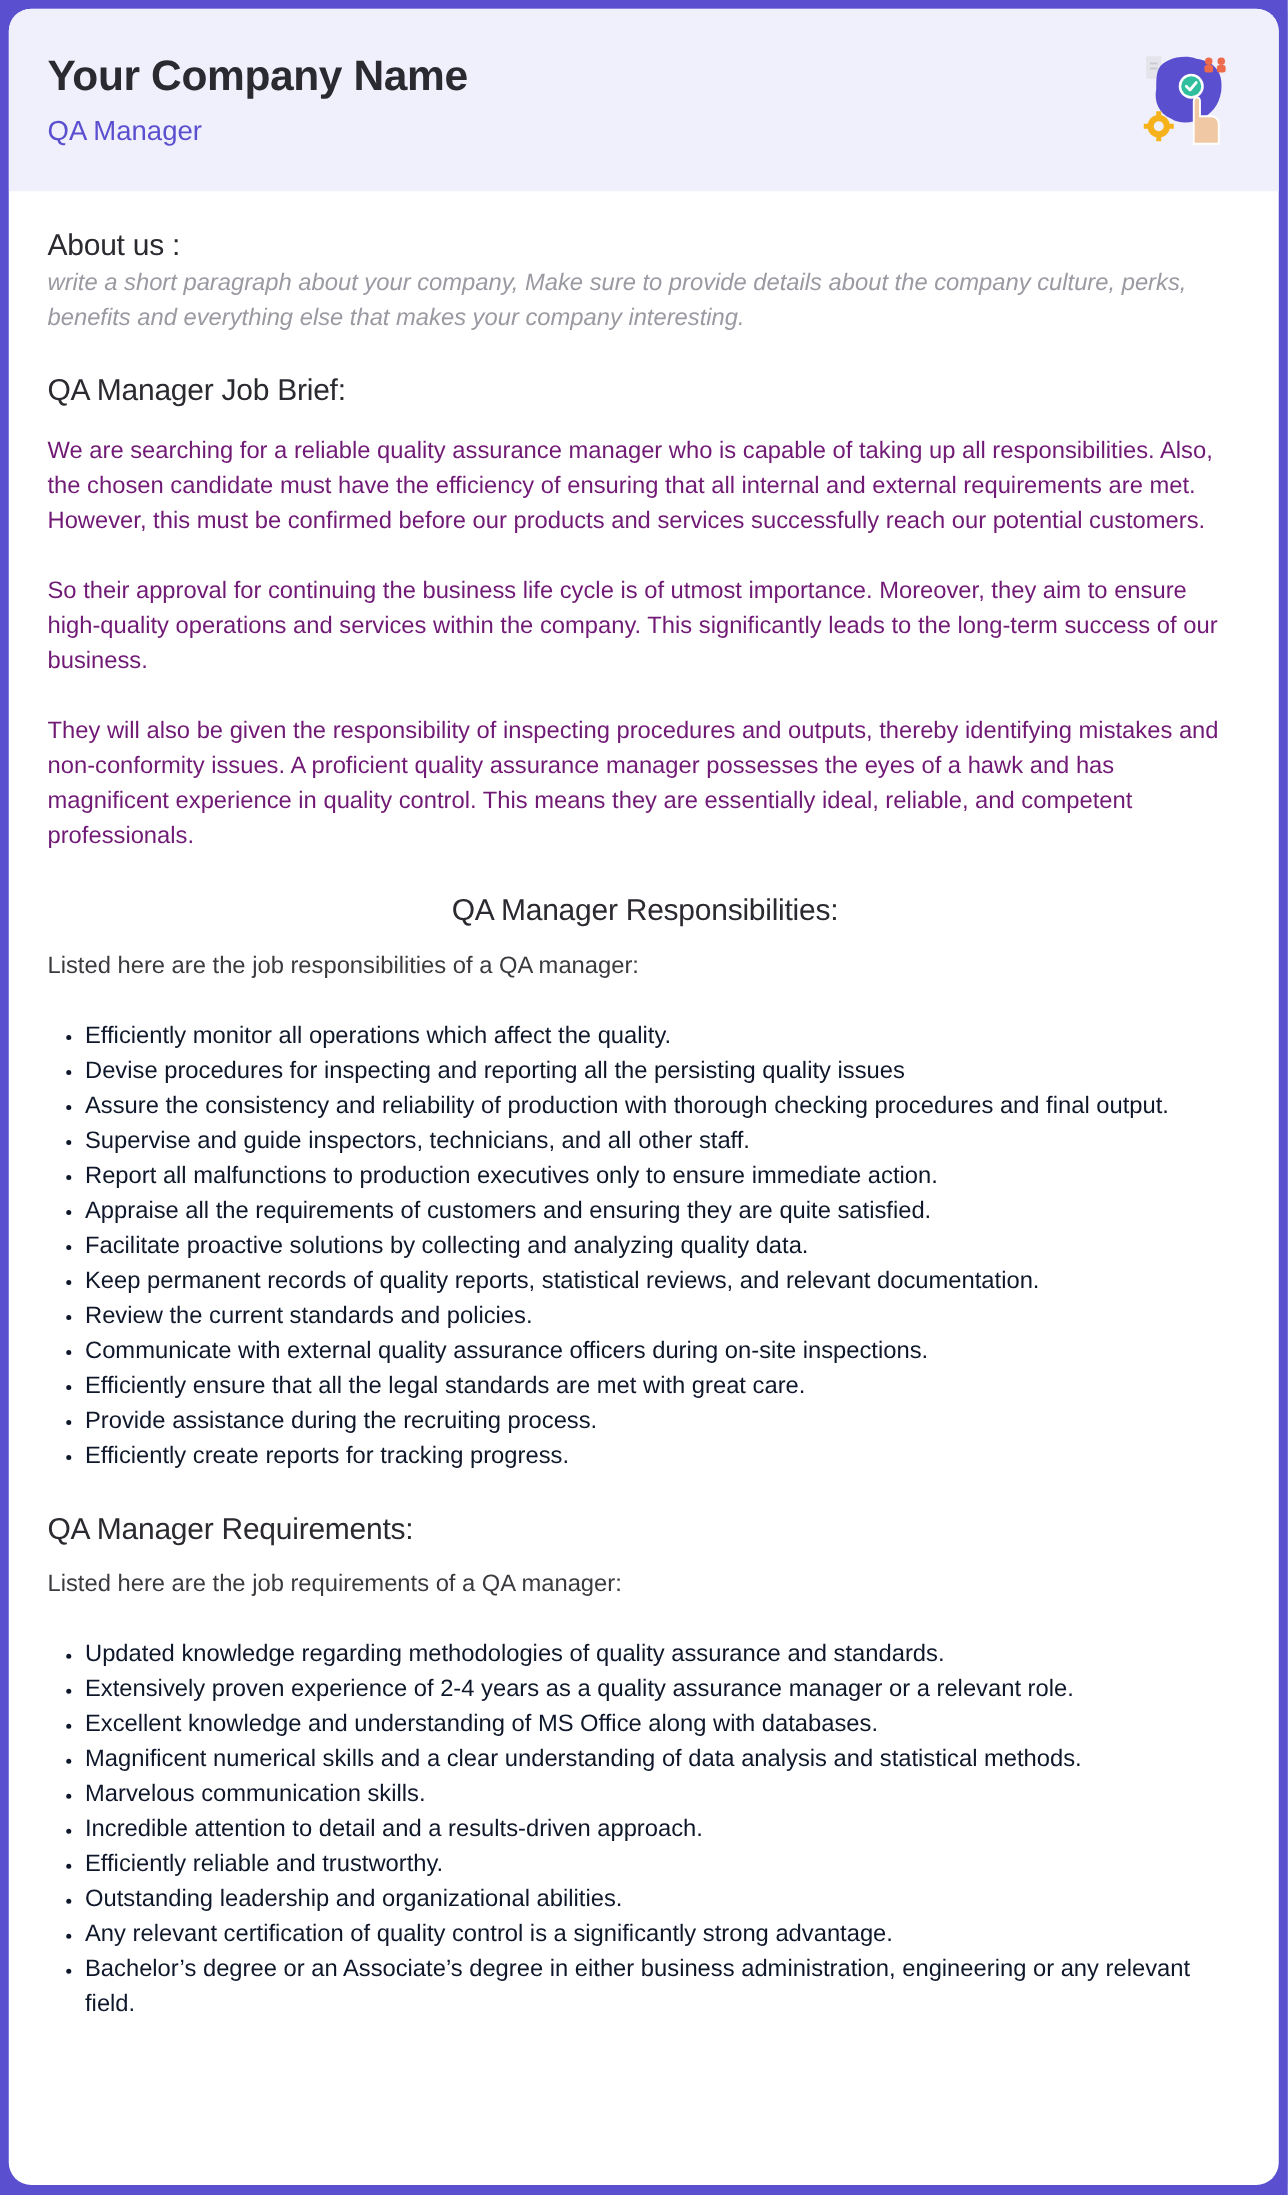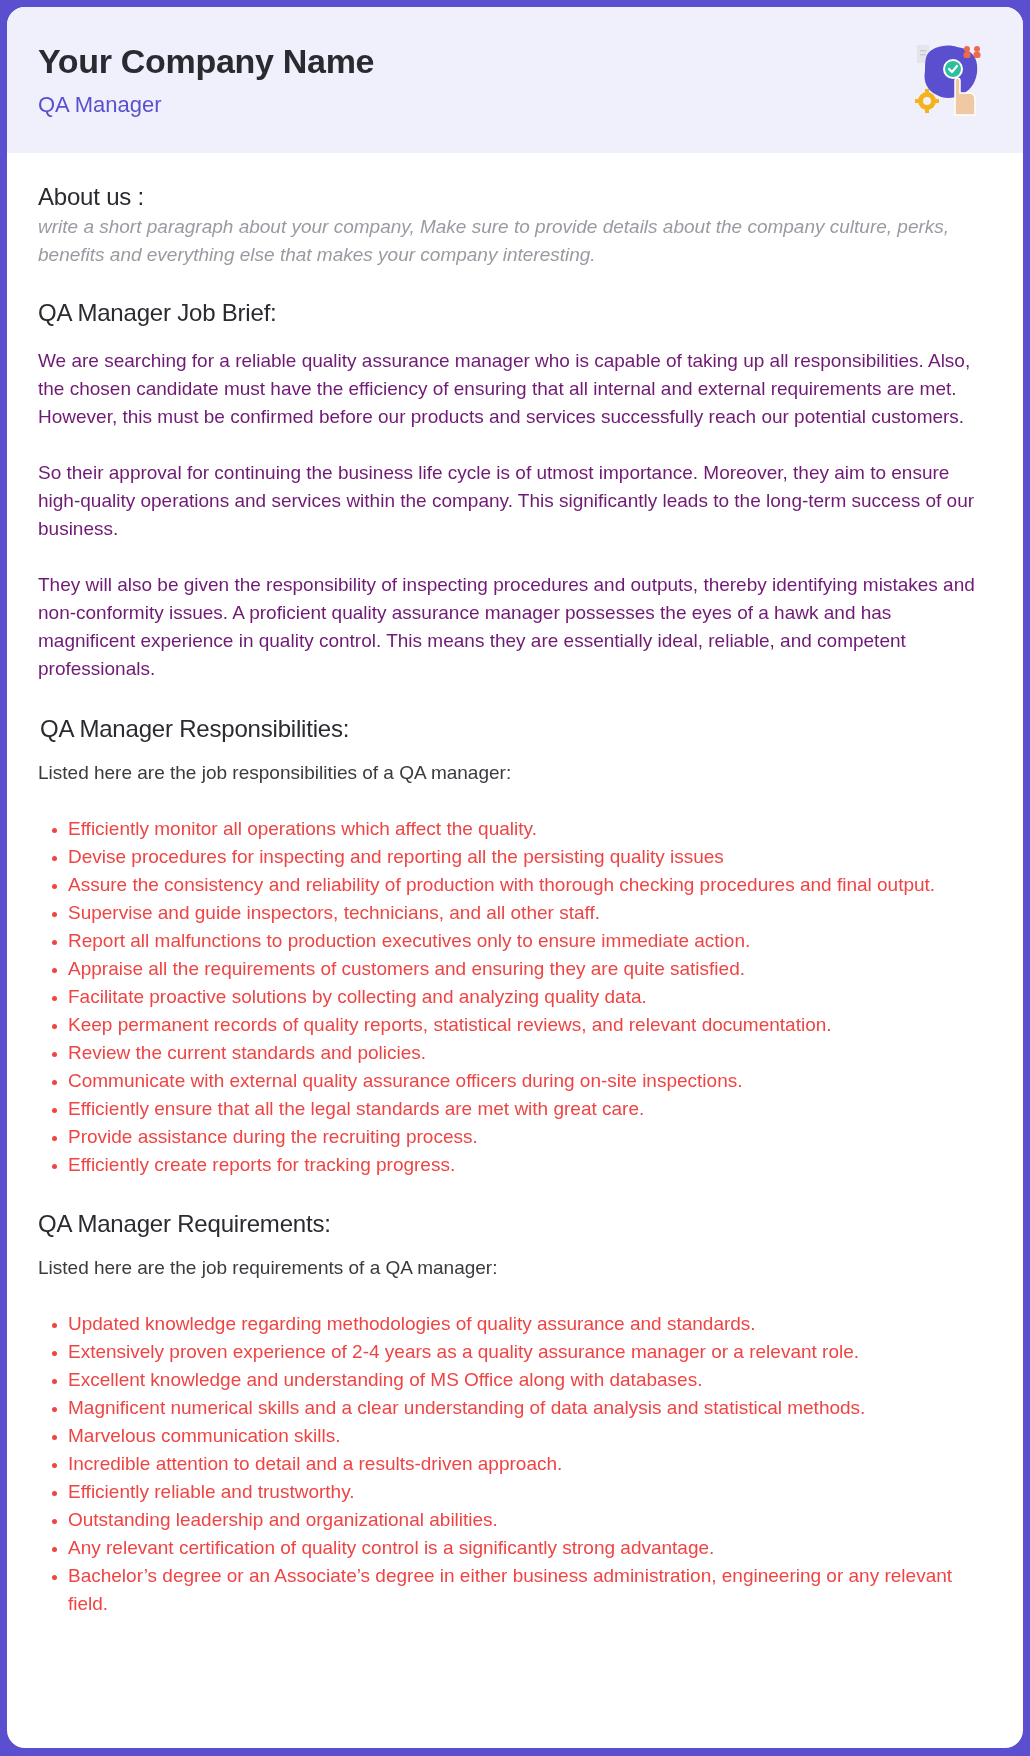--- a/index.html
+++ b/index.html
@@ -78,33 +78,33 @@
       margin: 0 0 0 0;
     }
     .brief-title { margin-top: 28px; }
     .brief-para {
       font-size: 19px;
       line-height: 28px;
       color: #701a75;
       margin: 18px 0 0 0;
     }
     .brief-para + .brief-para { margin-top: 28px; }
-    .resp-title { margin-top: 30px; padding-left: 2px; }
+    .resp-title { margin-top: 30px; padding-left: 2px; text-align: center; }
     .intro {
       font-size: 19px;
       line-height: 28px;
       color: #3a3a3f;
       margin: 14px 0 0 0;
     }
     ul {
       margin: 28px 0 0 0;
       padding-left: 30px;
       font-size: 19px;
       line-height: 28px;
-      color: #ef4444;
+      color: #0f172a;
     }
     li { padding-left: 0; }
     li::marker { font-size: 15px; }
     .req-title { margin-top: 29px; }
   </style>
 </head>
 <body>
 
 <div class="frame">
   <div class="card">

